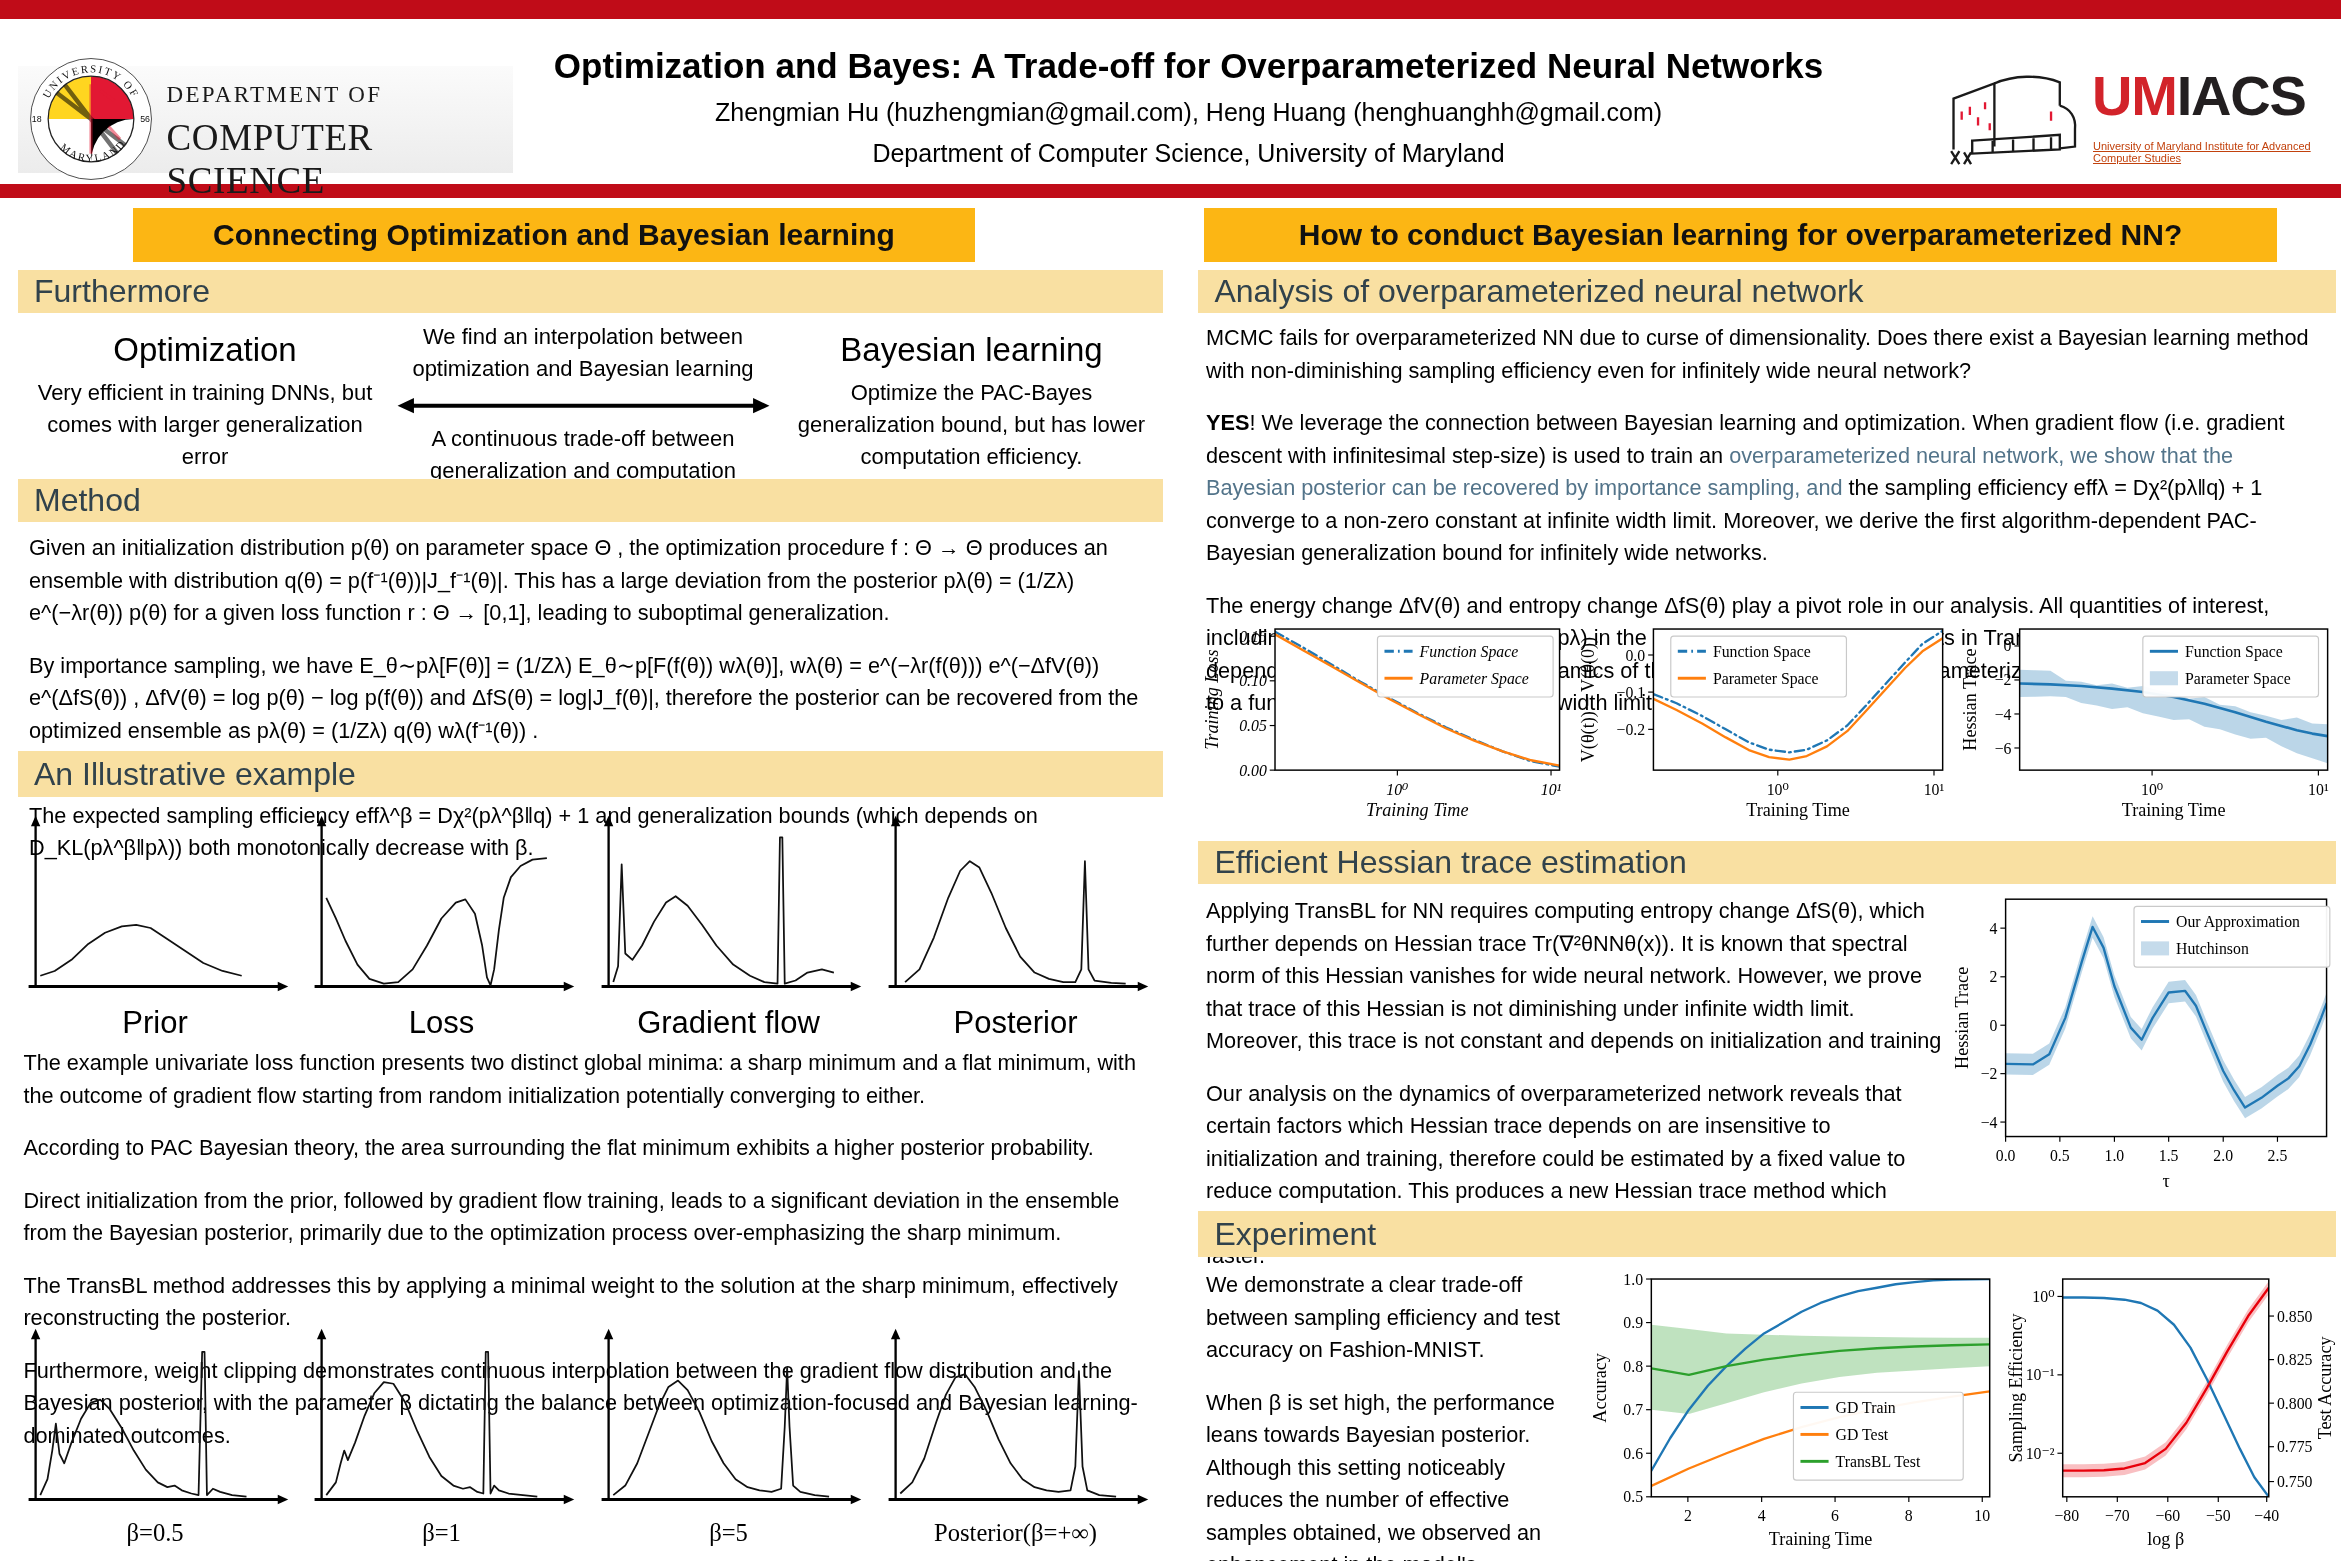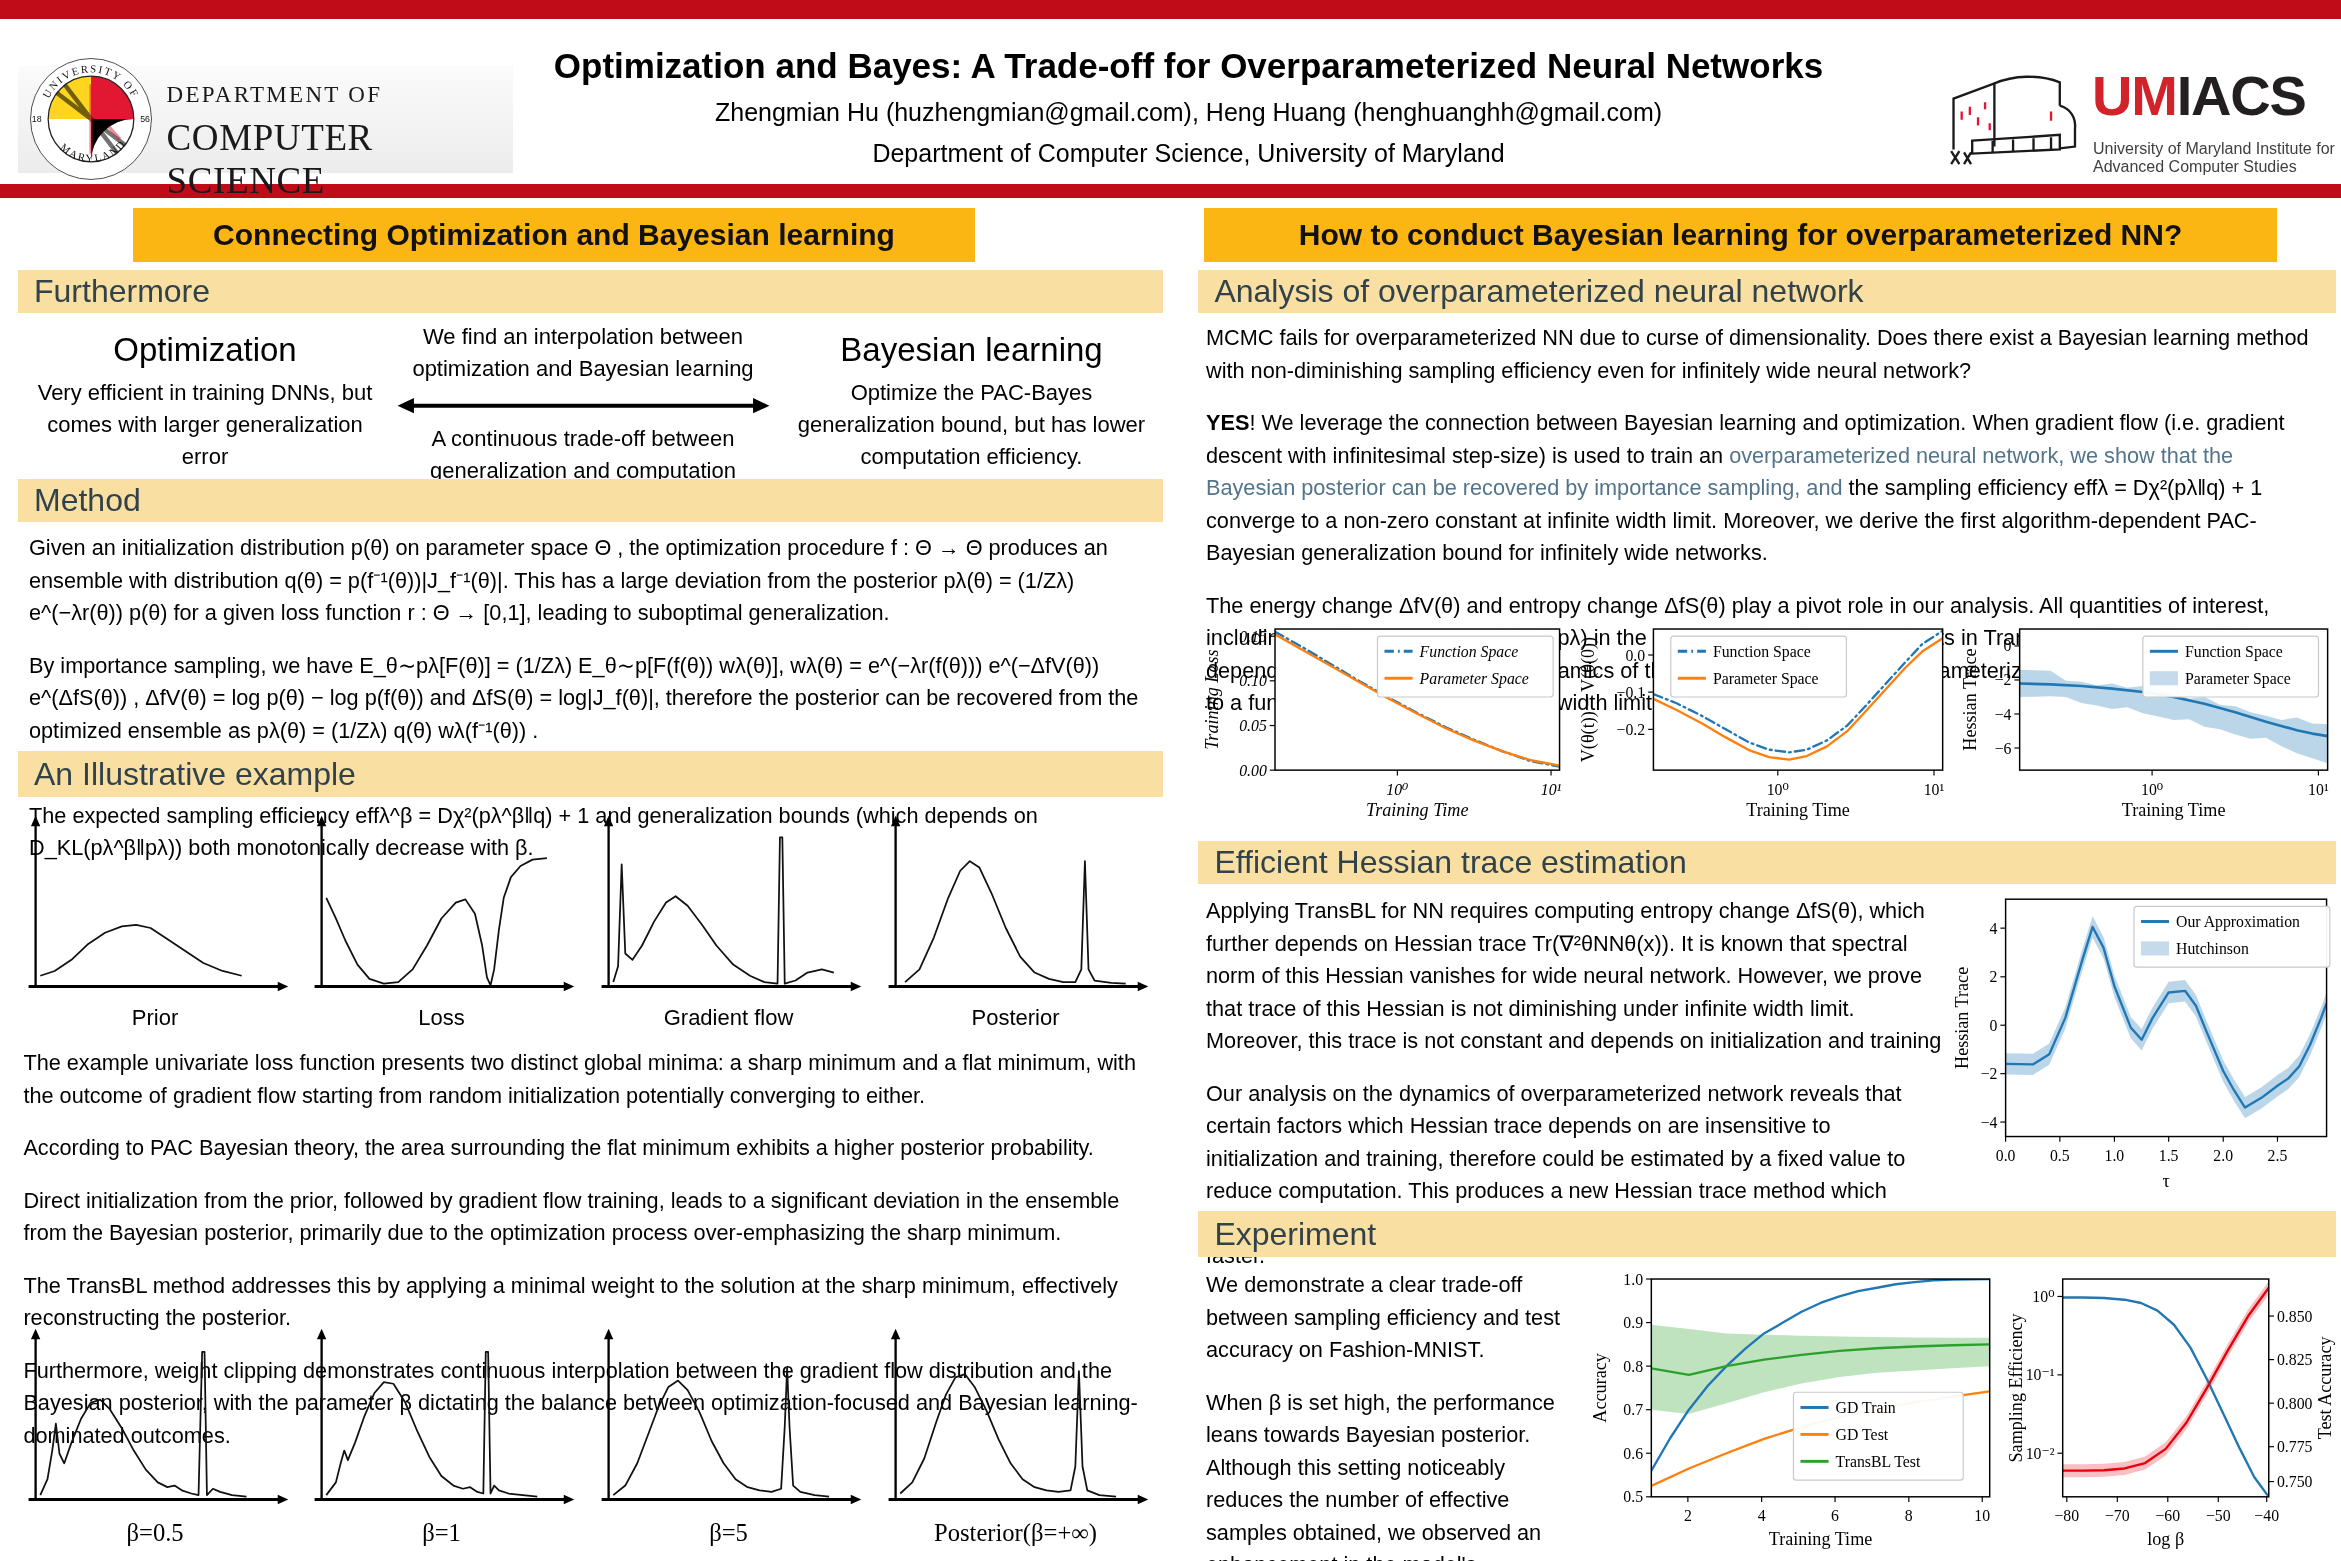--- a/index.html
+++ b/index.html
@@ -16,24 +16,24 @@
   .teal{color:#53748a;}
   .bold{font-weight:bold;}
   .poster-title{font-size:35px;font-weight:bold;text-align:center;}
   .poster-authors{font-size:25px;text-align:center;}
   .poster-affil{font-size:25px;text-align:center;}
   .deptbox{background:linear-gradient(180deg,#fbfbfb,#ececec);}
   .deptline1{font-family:"Liberation Serif",serif;font-size:23px;letter-spacing:2.3px;color:#1a1a1a;}
   .deptline2{font-family:"Liberation Serif",serif;font-size:37px;letter-spacing:0.6px;color:#1a1a1a;}
   .umiacs-um{color:#d2232a;font-weight:bold;font-size:56px;letter-spacing:-1.2px;}
   .umiacs-iacs{color:#231f20;font-weight:bold;font-size:56px;letter-spacing:-1.2px;}
-  .umiacs-tag{font-size:16px;color:#404040;}
+  .umiacs-tag{font-size:11px;color:#c2410c;text-decoration:underline;}
   .intro-title{font-size:33px;font-weight:500;text-align:center;color:#000;}
   .intro-text{font-size:22px;line-height:1.45;text-align:center;}
-  .sketch-label{font-size:22px;text-align:center;}
+  .sketch-label{font-size:31px;text-align:center;}
   .sketch-label2{font-size:24.6px;text-align:center;font-family:"Liberation Serif",serif;}
   .plot-mount svg{display:block;}
 </style>
 </head>
 <body>
 
 <div id="poster">
 
   <div class="abs redbar" style="left:0;top:0;width:2342px;height:19.3px;"></div>
   <div class="abs redbar" style="left:0;top:184px;width:2342px;height:14px;"></div>

